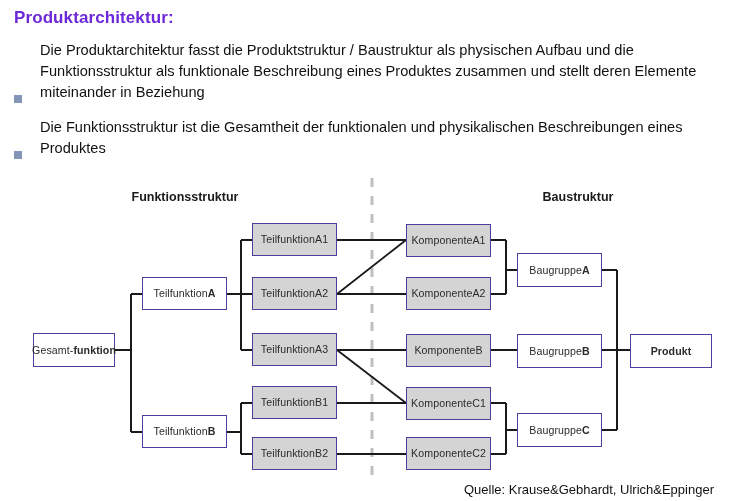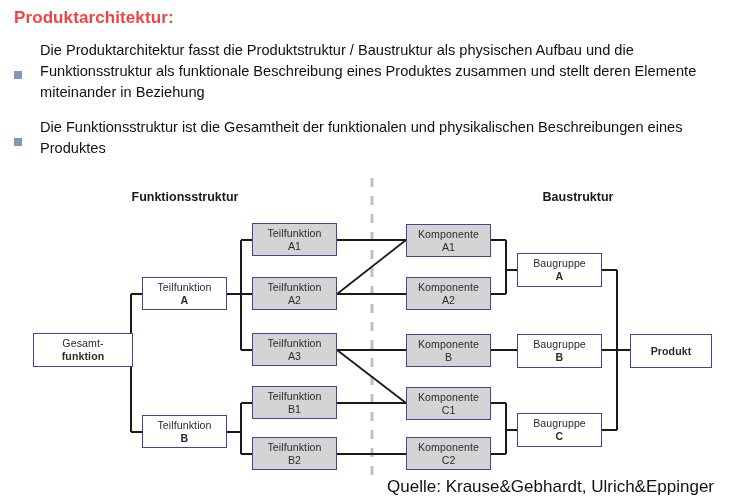--- a/index.html
+++ b/index.html
@@ -31,21 +31,21 @@
     white-space: nowrap;
   }
   .bullets {
     position: absolute;
     left: 14px;
     top: 40px;
     width: 712px;
   }
   .bullet-row {
     display: flex;
-    align-items: center;
+    align-items: flex-end;
     margin-bottom: 14px;
   }
   .bullet-mark {
     width: 8px;
     height: 8px;
     background: #8496b8;
     margin-top: 7px;
     margin-right: 18px;
     flex: 0 0 auto;
   }
@@ -78,49 +78,49 @@
   }
   .node {
     position: absolute;
     box-sizing: border-box;
     border: 1.6px solid #4a3f9c;
     background: #ffffff;
     color: #2b2b2b;
     font-size: 10.6px;
     line-height: 13px;
     display: flex;
-    flex-direction: column;
+    flex-direction: row;
     align-items: center;
     justify-content: center;
     text-align: center;
     letter-spacing: 0.1px;
   }
   .node.shaded {
     background: #d4d4d4;
   }
   .node .l2 {
     font-weight: normal;
   }
   .node.plain .l2 { font-weight: bold; }
   .source {
     position: absolute;
     right: 26px;
     bottom: 4px;
-    font-size: 17px;
+    font-size: 13px;
     color: #111111;
     white-space: nowrap;
     padding-left: 24px;
   }
 </style>
 </head>
 <body>
 
 <div id="slide">
 
-  <div class="title" style="color: #ef4444;">Produktarchitektur:</div>
+  <div class="title" style="color: #6d28d9;">Produktarchitektur:</div>
 
   <div class="bullets">
     <div class="bullet-row">
       <span class="bullet-mark" style="background: rgb(132, 150, 184);"></span>
       <span class="bullet-text">Die Produktarchitektur fasst die Produktstruktur / Baustruktur als physischen Aufbau und die Funktionsstruktur als funktionale Beschreibung eines Produktes zusammen und stellt deren Elemente miteinander in Beziehung</span>
     </div>
     <div class="bullet-row">
       <span class="bullet-mark" style="background: rgb(132, 150, 184);"></span>
       <span class="bullet-text">Die Funktionsstruktur ist die Gesamtheit der funktionalen und physikalischen Beschreibungen eines Produktes</span>
     </div>
@@ -181,21 +181,21 @@
         <path d="M602,172 L617,172"></path>
         <path d="M602,252 L617,252"></path>
         <path d="M617,92 L617,252"></path>
         <path d="M617,172 L630,172"></path>
       </g>
     </svg>
 
     <div class="colhead" style="left:508px; top:12px; width:140px;">Baustruktur</div>
     <div class="colhead" style="left:115px; top:12px; width:140px;">Funktionsstruktur</div>
 
-    <div class="node plain" style="left: 33px; top: 155px; width: 100px; height: 34px; border-color: rgb(74, 63, 156);">
+    <div class="node plain" style="left: 33px; top: 155px; width: 82px; height: 34px; border-color: rgb(74, 63, 156);">
       <span class="l1">Gesamt-</span>
       <span class="l2">funktion</span>
     </div>
     <div class="node plain" style="left: 142px; top: 99px; width: 85px; height: 33px; border-color: rgb(74, 63, 156);">
       <span class="l1">Teilfunktion</span>
       <span class="l2">A</span>
     </div>
     <div class="node plain" style="left: 142px; top: 237px; width: 85px; height: 33px; border-color: rgb(74, 63, 156);">
       <span class="l1">Teilfunktion</span>
       <span class="l2">B</span>

